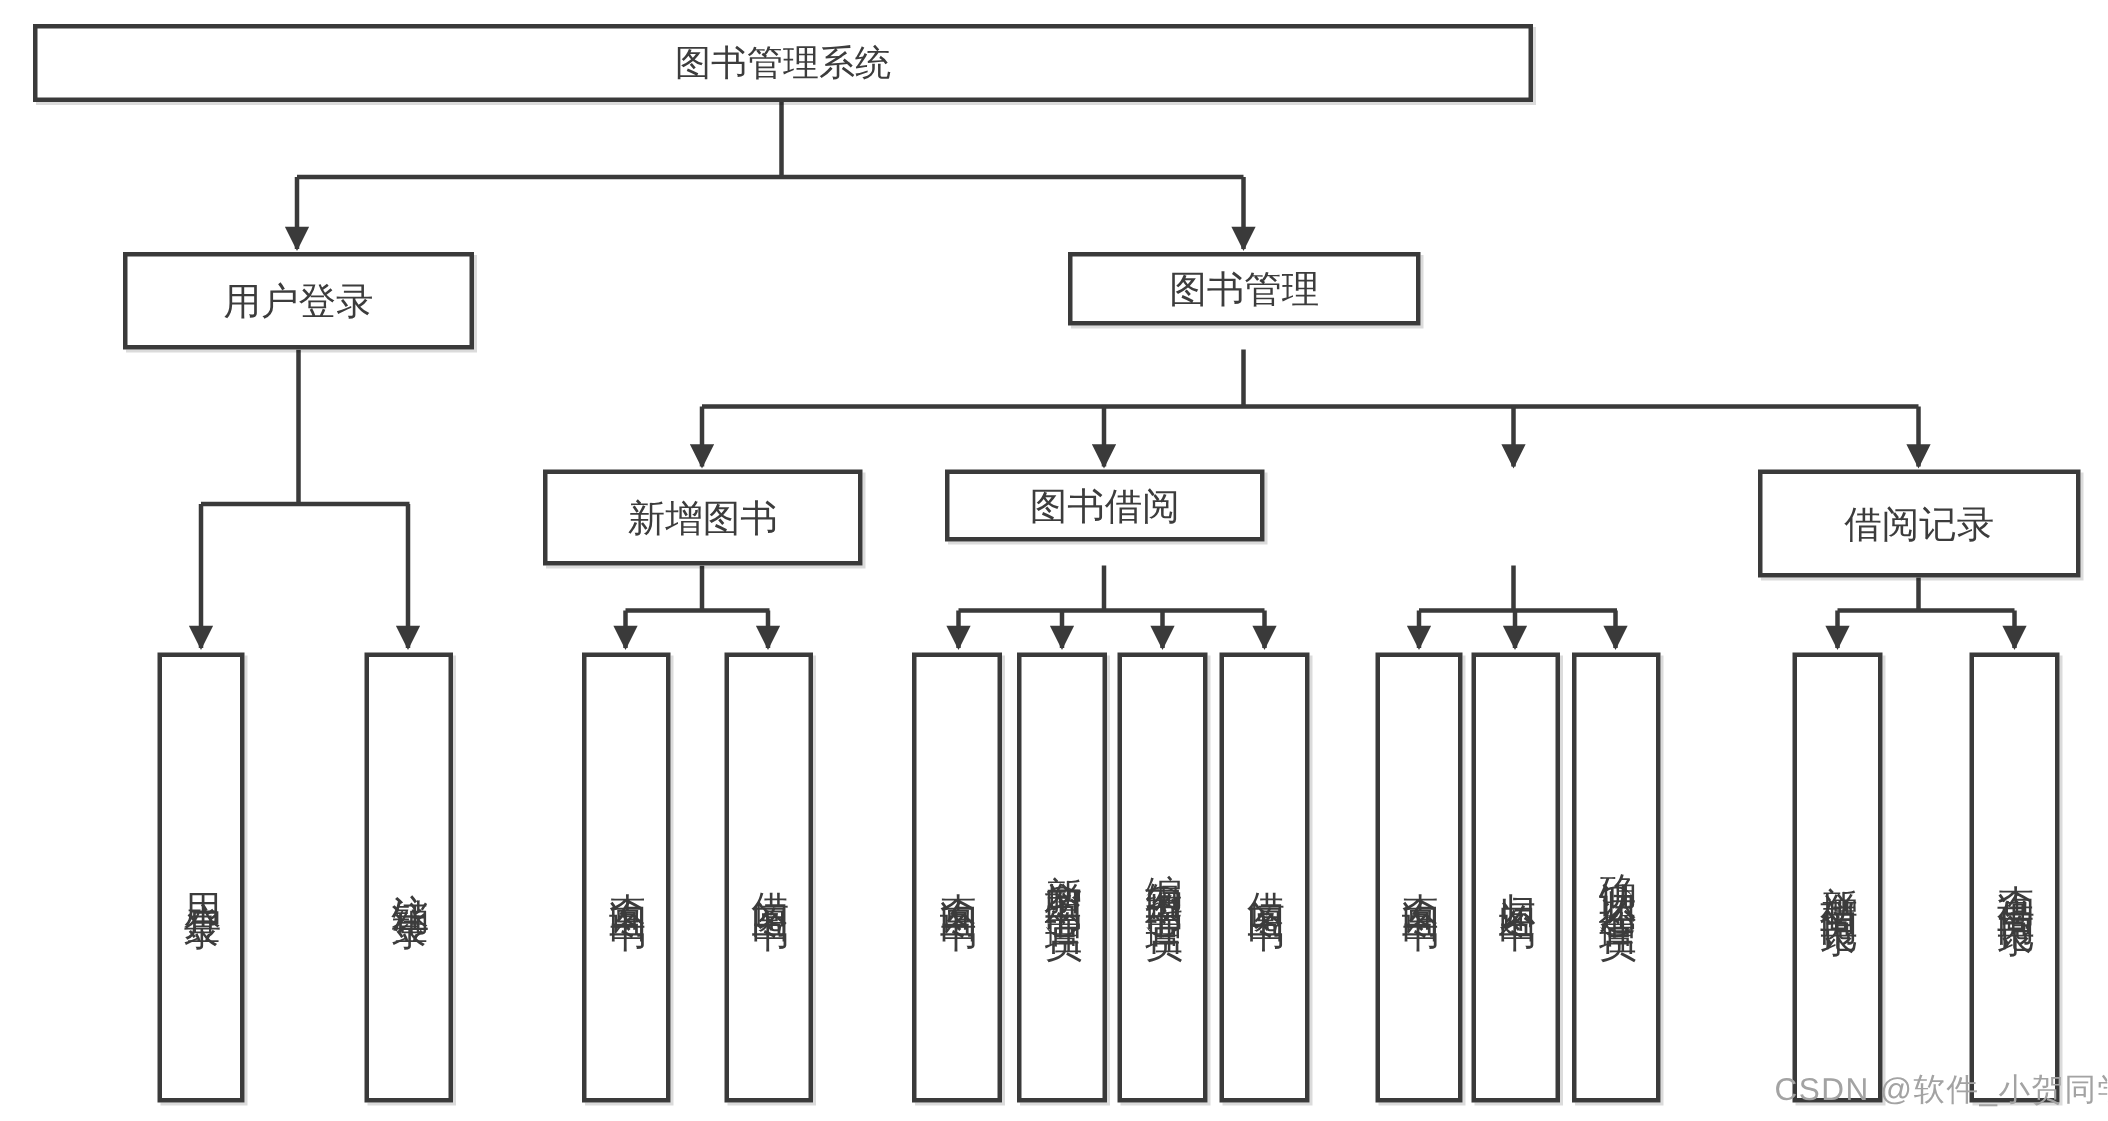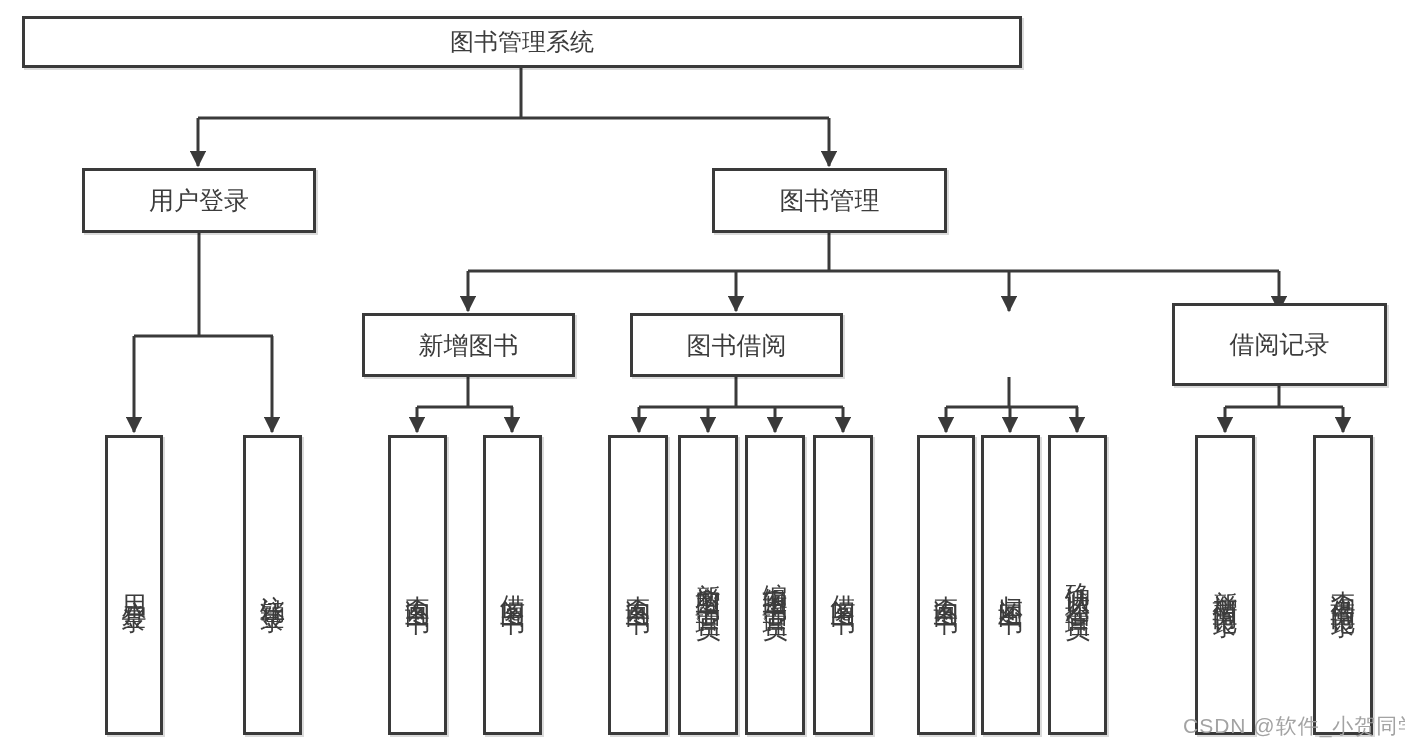--- a/index.html
+++ b/index.html
@@ -93,31 +93,31 @@
     <line x1="1343" y1="407" x2="1343" y2="432" marker-end="url(#ah)"></line>
   </svg>
 
   <div class="box h root" style="left:22px;top:16px;width:1000px;height:52px">
     <span class="lbl">图书管理系统</span>
   </div>
 
   <div class="box h" style="left:82px;top:168px;width:234px;height:65px">
     <span class="lbl">用户登录</span>
   </div>
-  <div class="box h" style="left:712px;top:168px;width:235px;height:65px">
+  <div class="box h" style="left:712px;top:168px;width:235px;height:49px">
     <span class="lbl">图书管理</span>
   </div>
 
   <div class="box h" style="left:362px;top:313px;width:213px;height:64px">
     <span class="lbl">新增图书</span>
   </div>
-  <div class="box h" style="left:630px;top:313px;width:213px;height:64px">
+  <div class="box h" style="left:630px;top:313px;width:213px;height:48px">
     <span class="lbl">图书借阅</span>
   </div>
-  <div class="box h" style="left:1172px;top:303px;width:215px;height:83px">
+  <div class="box h" style="left:1172px;top:313px;width:215px;height:72px">
     <span class="lbl">借阅记录</span>
   </div>
 
   <div class="box v" style="left:105px;width:58px">
     <span class="lbl">用户登录</span>
   </div>
   <div class="box v" style="left:243px;width:59px">
     <span class="lbl">注销登录</span>
   </div>
 

